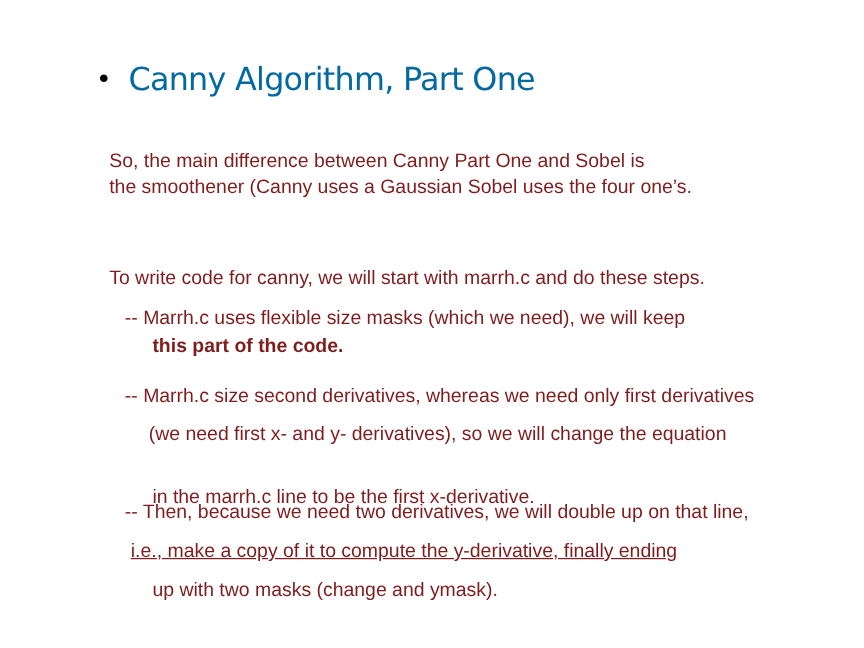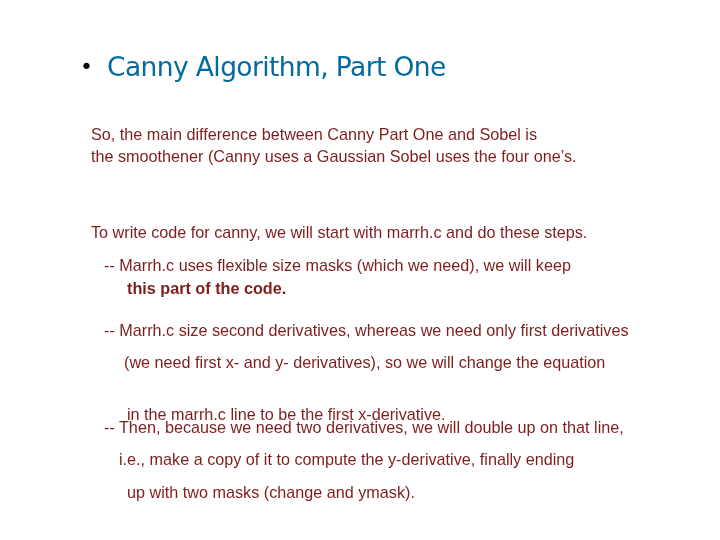--- a/index.html
+++ b/index.html
@@ -20,15 +20,15 @@
 <div id="body-lines">
   <div class="line" style="left: 91px; top: 124px;">So, the main difference between Canny Part One  and Sobel is</div>
   <div class="line" style="left: 91px; top: 146px;">the smoothener (Canny uses a Gaussian Sobel uses the four one’s.</div>
   <div class="line" style="left: 91px; top: 222px;">To write code for canny, we will start with marrh.c and do these steps.</div>
   <div class="line" style="left: 104px; top: 255px;">-- Marrh.c uses flexible size masks (which we need), we will keep</div>
   <div class="line" style="left: 127px; top: 278px; font-weight: bold;">this part of the code.</div>
   <div class="line" style="left: 104px; top: 320px;">-- Marrh.c size second derivatives, whereas we need only first derivatives</div>
   <div class="line" style="left: 124px; top: 352px;">(we need first x- and y- derivatives), so we will change the equation</div>
   <div class="line" style="left: 127px; top: 404px;">in the marrh.c line to be the first x-derivative.</div>
   <div class="line" style="left: 104px; top: 417px; text-align: center;">-- Then, because we need two derivatives, we will double up on that line,</div>
-  <div class="line" style="left: 119px; top: 449px;">i.e., make a copy of it to compute the y-derivative, finally ending</div>
+  <div class="line" style="left: 109px; top: 449px; text-decoration: underline;">i.e., make a copy of it to compute the y-derivative, finally ending</div>
   <div class="line" style="left: 127px; top: 482px;">up with two masks (change and ymask).</div>
 </div>
 
 </body></html>

